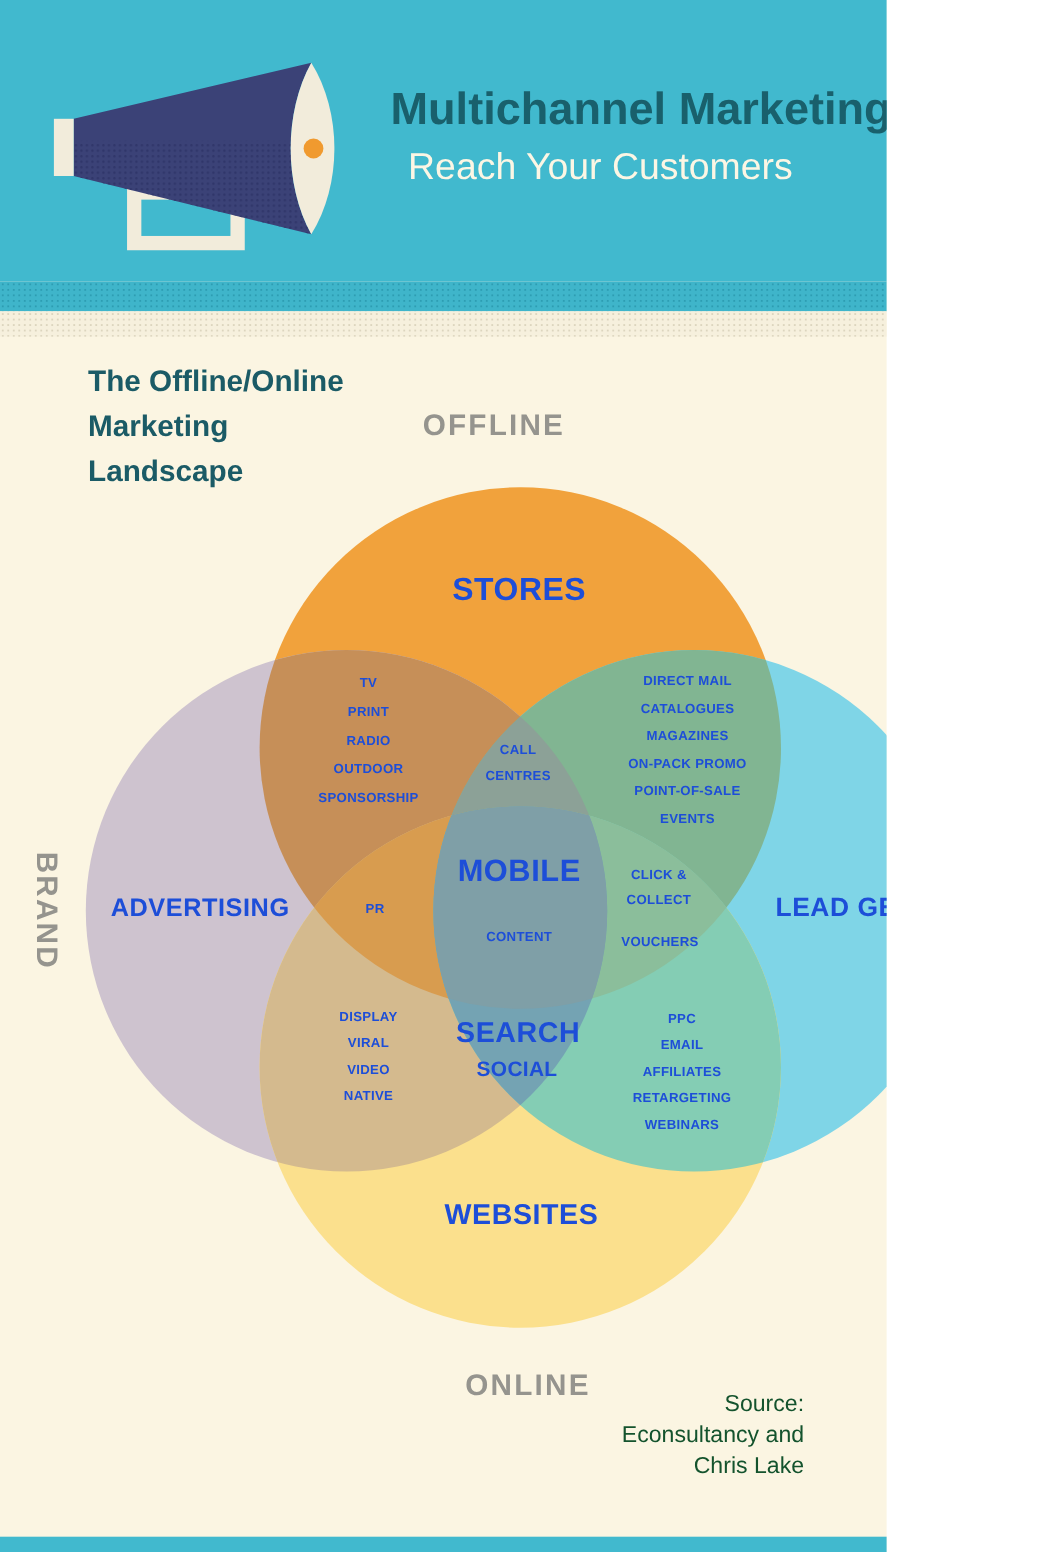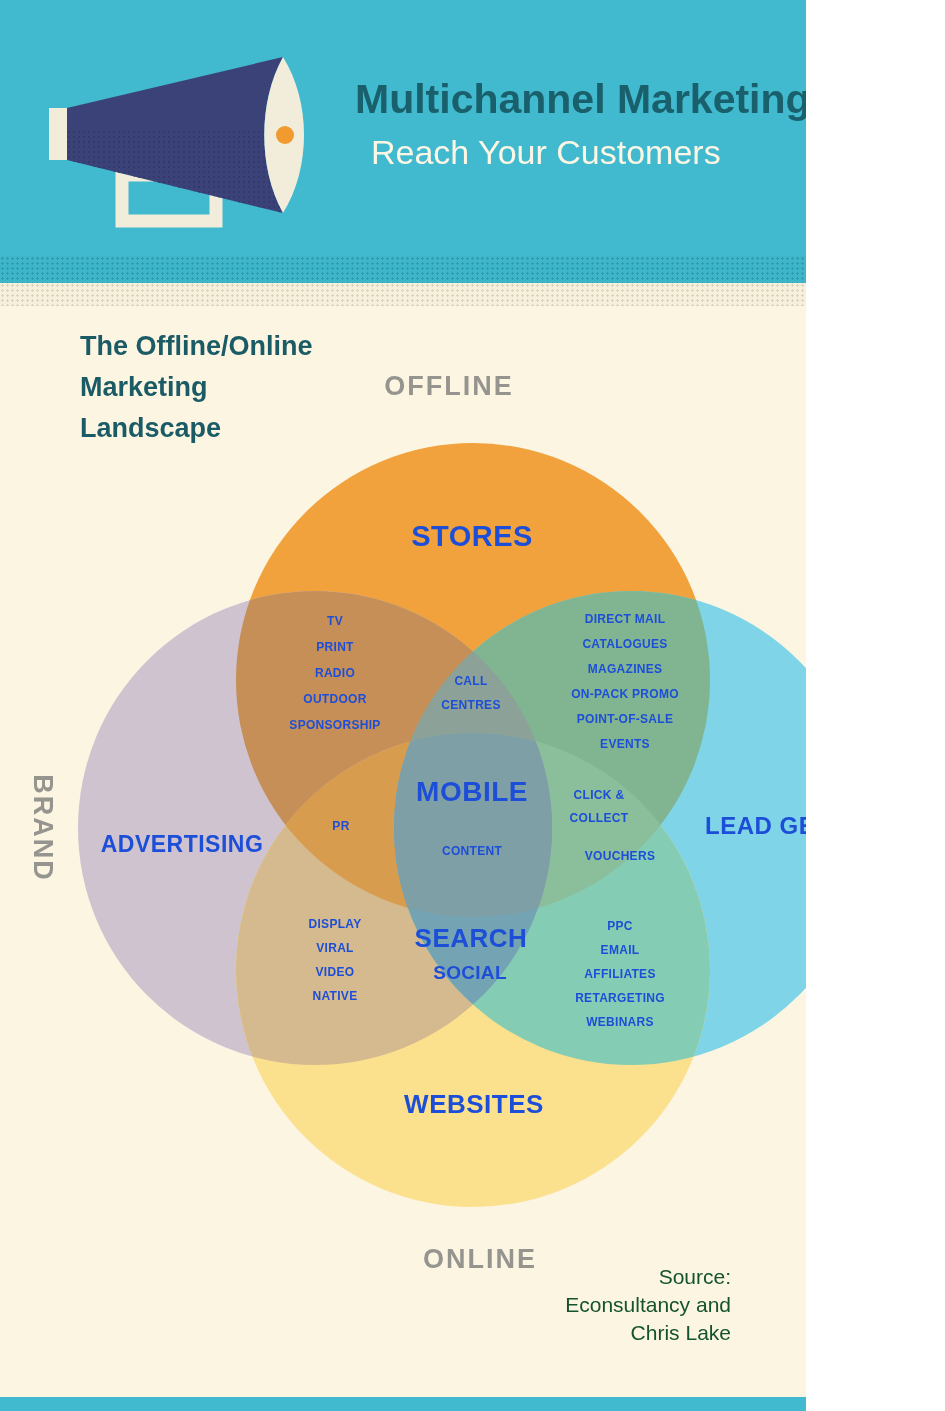--- a/index.html
+++ b/index.html
@@ -123,21 +123,21 @@
     <div>Marketing</div>
     <div>Landscape</div>
   </div>
 
   <div class="lbl gray" style="left:449px;top:372px;">OFFLINE</div>
   <div class="lbl gray" style="left:480px;top:1245px;">ONLINE</div>
   <div class="lbl gray vert" style="left:43px;top:828px;">BRAND</div>
   <div class="lbl gray vert" style="left:903px;top:828px;">SALES</div>
 
   <div class="lbl big" style="left:472px;top:522px;font-size:29px;">STORES</div>
-  <div class="lbl big" style="left:182px;top:833px;font-size:23px;">ADVERTISING</div>
+  <div class="lbl big" style="left:182px;top:814px;font-size:23px;">ADVERTISING</div>
   <div class="lbl big" style="left:769px;top:814px;font-size:24px;">LEAD GEN</div>
   <div class="lbl big" style="left:474px;top:1091px;font-size:26px;">WEBSITES</div>
 
   <div class="lbl list" style="left:335px;top:608px;line-height:26px;">
     <div>TV</div>
     <div>PRINT</div>
     <div>RADIO</div>
     <div>OUTDOOR</div>
     <div>SPONSORSHIP</div>
   </div>
@@ -158,21 +158,21 @@
 
   <div class="lbl big" style="left:472px;top:778px;font-size:28px;">MOBILE</div>
   <div class="lbl list" style="left:472px;top:841px;line-height:20px;">CONTENT</div>
 
   <div class="lbl list" style="left:341px;top:816px;line-height:20px;">PR</div>
 
   <div class="lbl list" style="left:599px;top:771px;line-height:23px;margin-top:13px;">
     <div>CLICK &amp;</div>
     <div>COLLECT</div>
   </div>
-  <div class="lbl list" style="left:620px;top:846px;line-height:20px;">VOUCHERS</div>
+  <div class="lbl list" style="left:600px;top:846px;line-height:20px;">VOUCHERS</div>
 
   <div class="lbl big" style="left:471px;top:925px;font-size:26px;">SEARCH</div>
   <div class="lbl list" style="left:470px;top:963px;line-height:20px;font-size:19px;">SOCIAL</div>
 
   <div class="lbl list" style="left:335px;top:912px;line-height:24px;">
     <div>DISPLAY</div>
     <div>VIRAL</div>
     <div>VIDEO</div>
     <div>NATIVE</div>
   </div>

